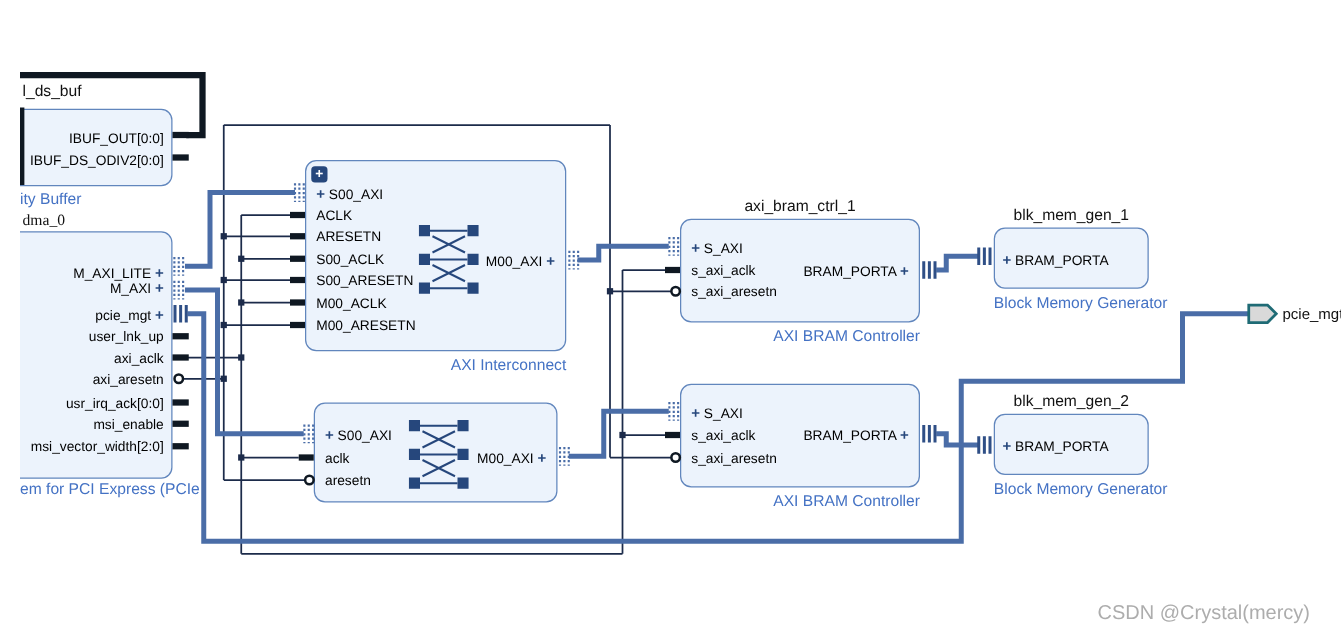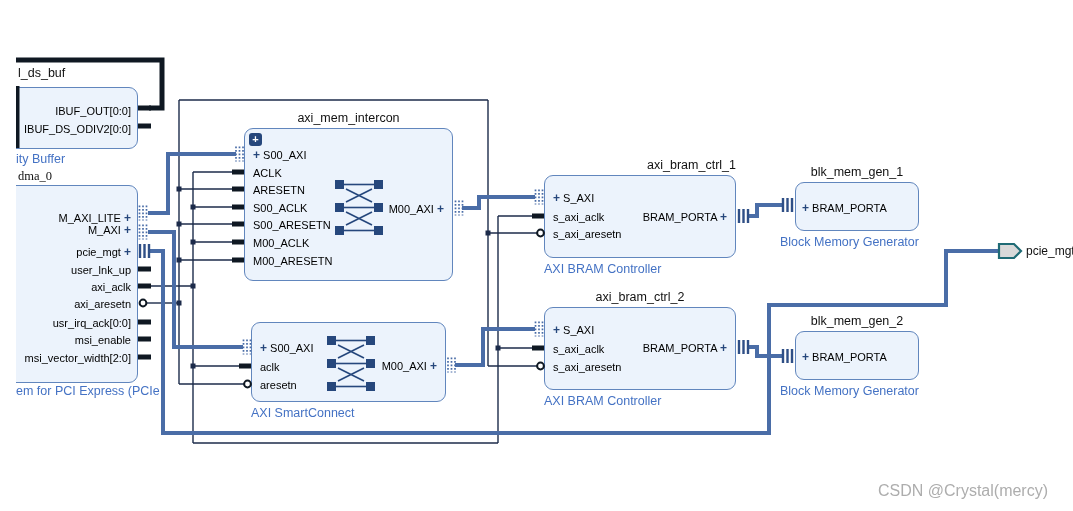--- a/index.html
+++ b/index.html
@@ -12,21 +12,21 @@
     position:absolute;background:#ecf3fc;border:1.4px solid #6186bd;border-radius:9px;
     box-sizing:border-box;z-index:2;
   }
   .btitle{
     position:absolute;font-size:12.5px;color:#111;white-space:nowrap;z-index:2;
   }
   .btitle.center{text-align:center;}
   .btype{
     position:absolute;font-size:12.5px;color:#4472c4;white-space:nowrap;z-index:2;
   }
-  .btype.center{text-align:left;}
+  .btype.center{text-align:right;}
   .prow{
     position:absolute;height:14px;line-height:14px;font-size:11px;color:#000;
     white-space:nowrap;z-index:3;
   }
   .pr{text-align:right;}
   .plus{color:#26477c;font-weight:bold;font-size:12px;}
   .expand{
     position:absolute;left:4px;top:4px;width:13px;height:13px;background:#26477c;
     border-radius:3px;color:#fff;font-size:11px;font-weight:bold;line-height:12px;
     text-align:center;z-index:4;
@@ -80,21 +80,20 @@
     </div>
     <div class="prow pr" style="right:6px;top:147px;">
       <span>msi_enable</span>
     </div>
     <div class="prow pr" style="right:6px;top:165px;text-align:center;">
       <span>msi_vector_width[2:0]</span>
     </div>
   </div>
   <div class="btype" style="left:0px;top:384px;">em for PCI Express (PCIe</div>
 
-  <div class="btitle center" style="left:228px;top:111px;width:209px;">axi_mem_intercon</div>
   <div class="block" style="left:228px;top:128px;width:209px;height:153px;">
     <div class="expand">+</div>
     <div class="prow" style="left:8px;top:19px;">
       <span class="plus">+</span>
       <span>S00_AXI</span>
     </div>
     <div class="prow" style="left:8px;top:37px;">
       <span>ACLK</span>
     </div>
     <div class="prow" style="left:8px;top:54px;">
@@ -127,20 +126,21 @@
       </g>
       <g stroke="#26477c" stroke-width="1.6" fill="none">
         <path d="M9,4.5 H39"></path>
           <path d="M9,27.5 H39"></path>
           <path d="M9,50.5 H39"></path>
         <path d="M11,9 L37,22 M37,9 L11,22"></path>
         <path d="M11,32 L37,45 M37,32 L11,45"></path>
       </g>
     </svg>
   </div>
+  <div class="btype center" style="left:228px;top:285px;width:209px;">AXI Interconnect</div>
 
   <div class="block" style="left:235px;top:322px;width:195px;height:80px;">
     <div class="prow" style="left:8px;top:18px;">
       <span class="plus">+</span>
       <span>S00_AXI</span>
     </div>
     <div class="prow" style="left:8px;top:37px;">
       <span>aclk</span>
     </div>
     <div class="prow" style="left:8px;top:55px;">
@@ -161,42 +161,40 @@
       </g>
       <g stroke="#26477c" stroke-width="1.6" fill="none">
         <path d="M9,4.5 H39"></path>
           <path d="M9,27.5 H39"></path>
           <path d="M9,50.5 H39"></path>
         <path d="M11,9 L37,22 M37,9 L11,22"></path>
         <path d="M11,32 L37,45 M37,32 L11,45"></path>
       </g>
     </svg>
   </div>
-  <div class="btype center" style="left:235px;top:406px;width:195px;">AXI SmartConnect</div>
-
-  <div class="btitle center" style="left:528px;top:158px;width:192px;text-align:right;">axi_bram_ctrl_1</div>
+
+  <div class="btitle center" style="left:528px;top:158px;width:192px;">axi_bram_ctrl_1</div>
   <div class="block" style="left:528px;top:175px;width:192px;height:83px;">
     <div class="prow" style="left:8px;top:15px;">
       <span class="plus">+</span>
       <span>S_AXI</span>
     </div>
     <div class="prow" style="left:8px;top:34px;">
       <span>s_axi_aclk</span>
     </div>
     <div class="prow" style="left:8px;top:51px;">
       <span>s_axi_aresetn</span>
     </div>
     <div class="prow pr" style="right:8px;top:34px;">
       <span>BRAM_PORTA</span>
       <span class="plus">+</span>
     </div>
   </div>
   <div class="btype center" style="left:528px;top:262px;width:192px;">AXI BRAM Controller</div>
 
-  <div class="btitle center" style="left:528px;top:290px;width:192px;">axi_bram_ctrl_2</div>
   <div class="block" style="left:528px;top:307px;width:192px;height:83px;">
     <div class="prow" style="left:8px;top:15px;">
       <span class="plus">+</span>
       <span>S_AXI</span>
     </div>
     <div class="prow" style="left:8px;top:34px;">
       <span>s_axi_aclk</span>
     </div>
     <div class="prow" style="left:8px;top:52px;">
       <span>s_axi_aresetn</span>

